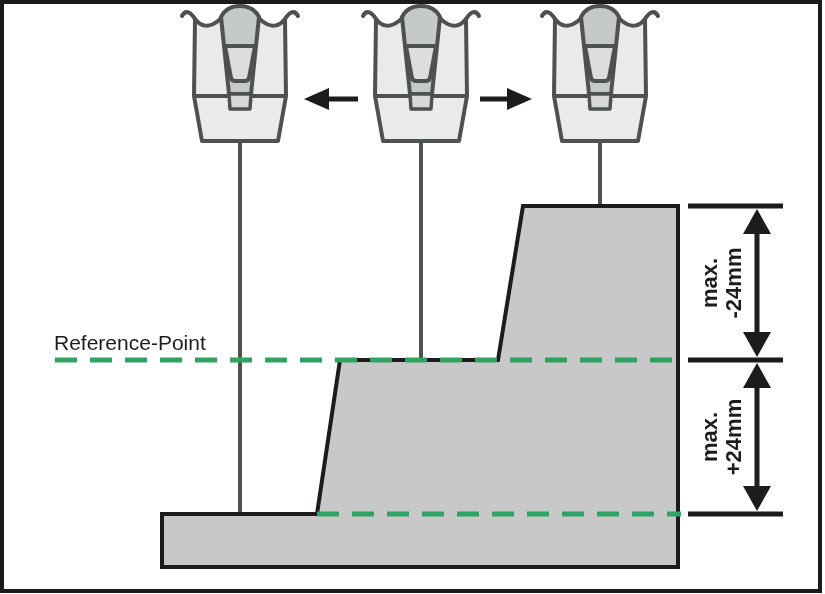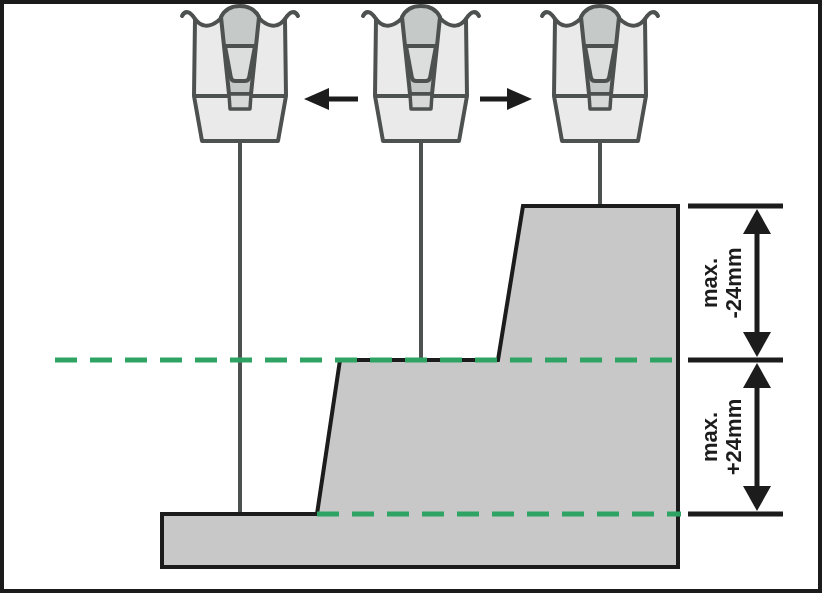--- a/index.html
+++ b/index.html
@@ -93,20 +93,21 @@
 
     <g>
       <line class="ink-shaft" x1="757" y1="368" x2="757" y2="506"></line>
       <polygon class="ink-fill" points="757,363 743,388 771,388"></polygon>
       <polygon class="ink-fill" points="757,511 743,486 771,486"></polygon>
     </g>
 
     <rect class="frame-rect" x="2" y="2" width="818" height="589"></rect>
   </svg>
 
+  <div class="ref-label">Reference-Point</div>
 
   <div class="dim-label dim-upper">
     <span>max.</span>
     <span>-24mm</span>
   </div>
 
   <div class="dim-label dim-lower">
     <span>max.</span>
     <span>+24mm</span>
   </div>

